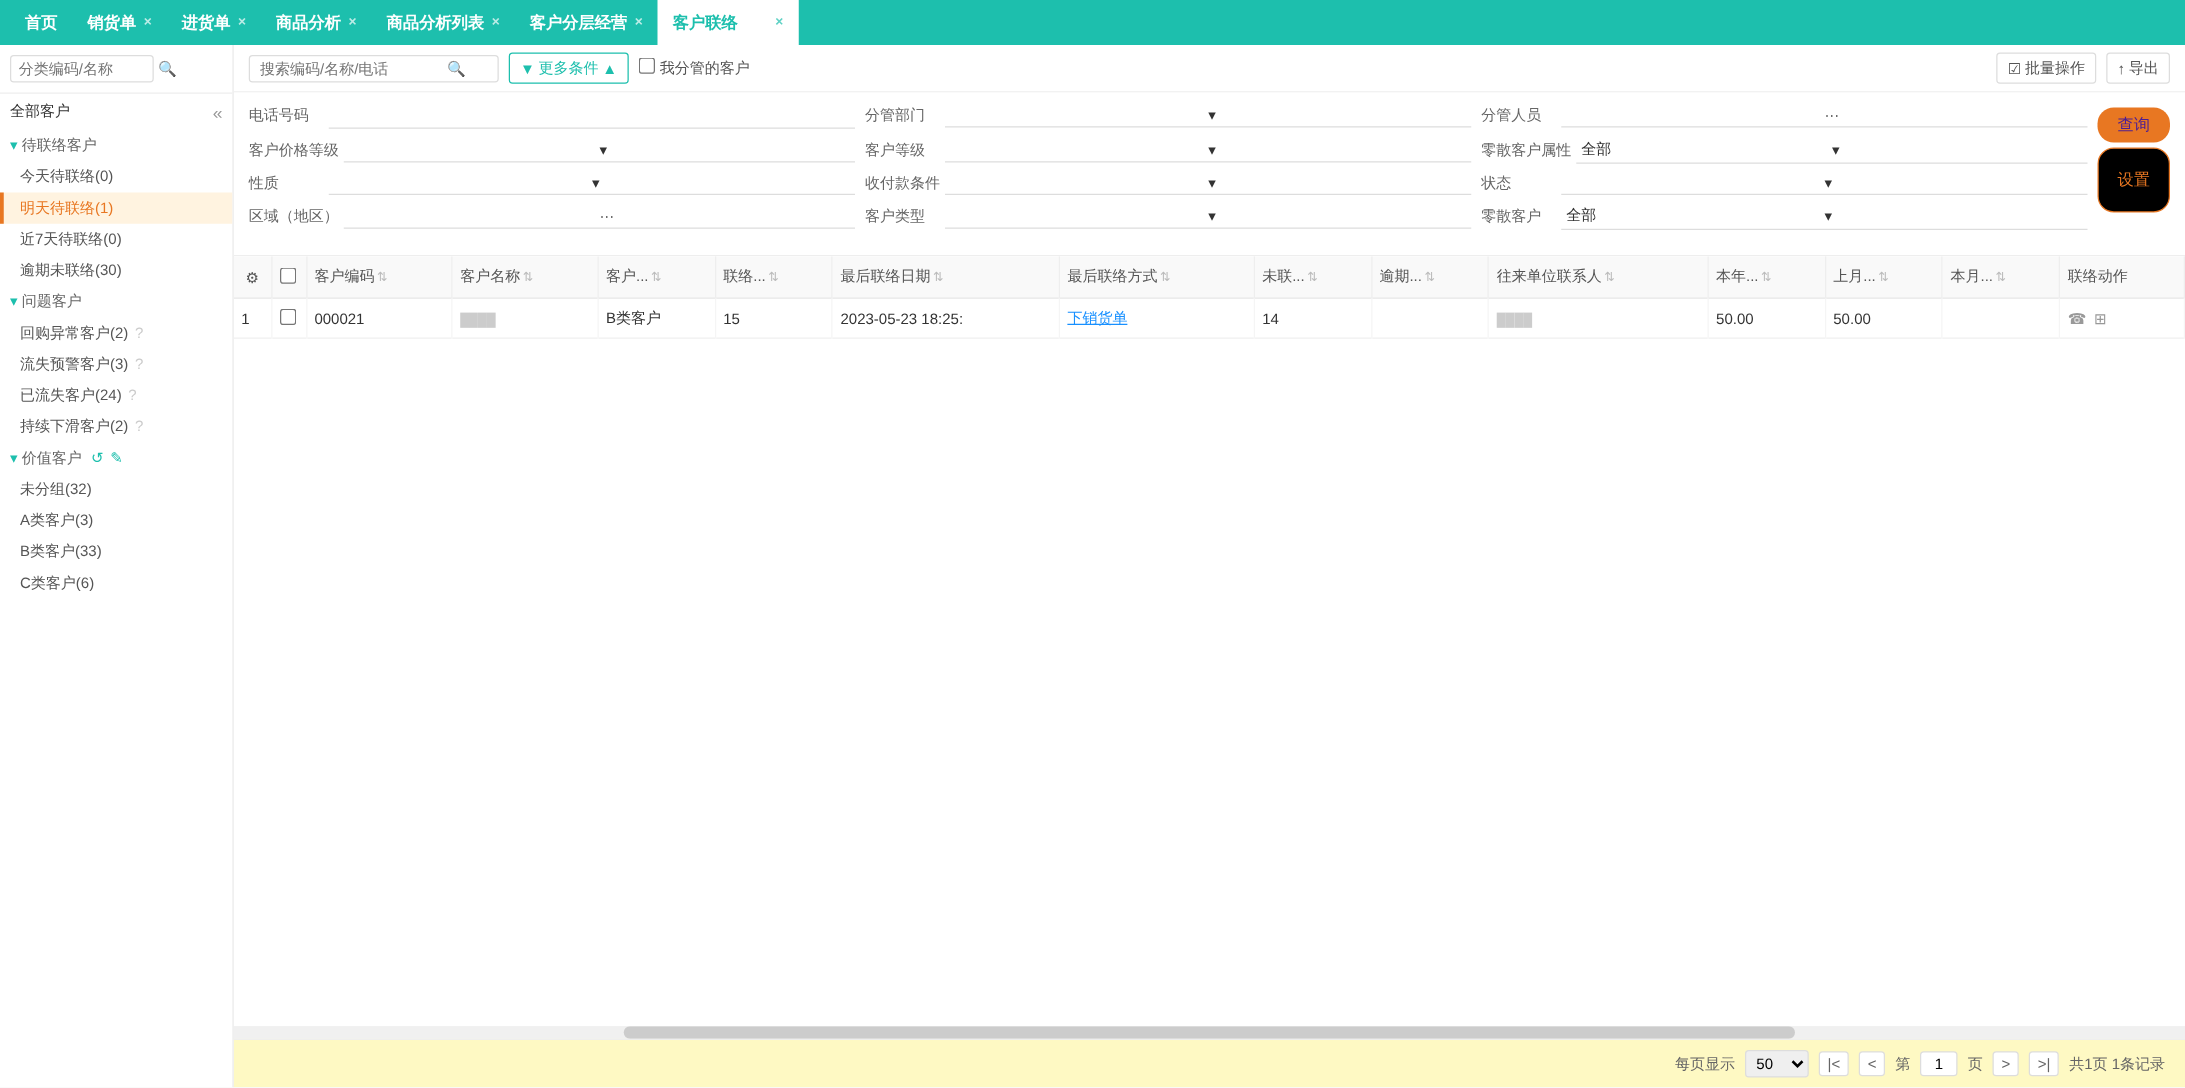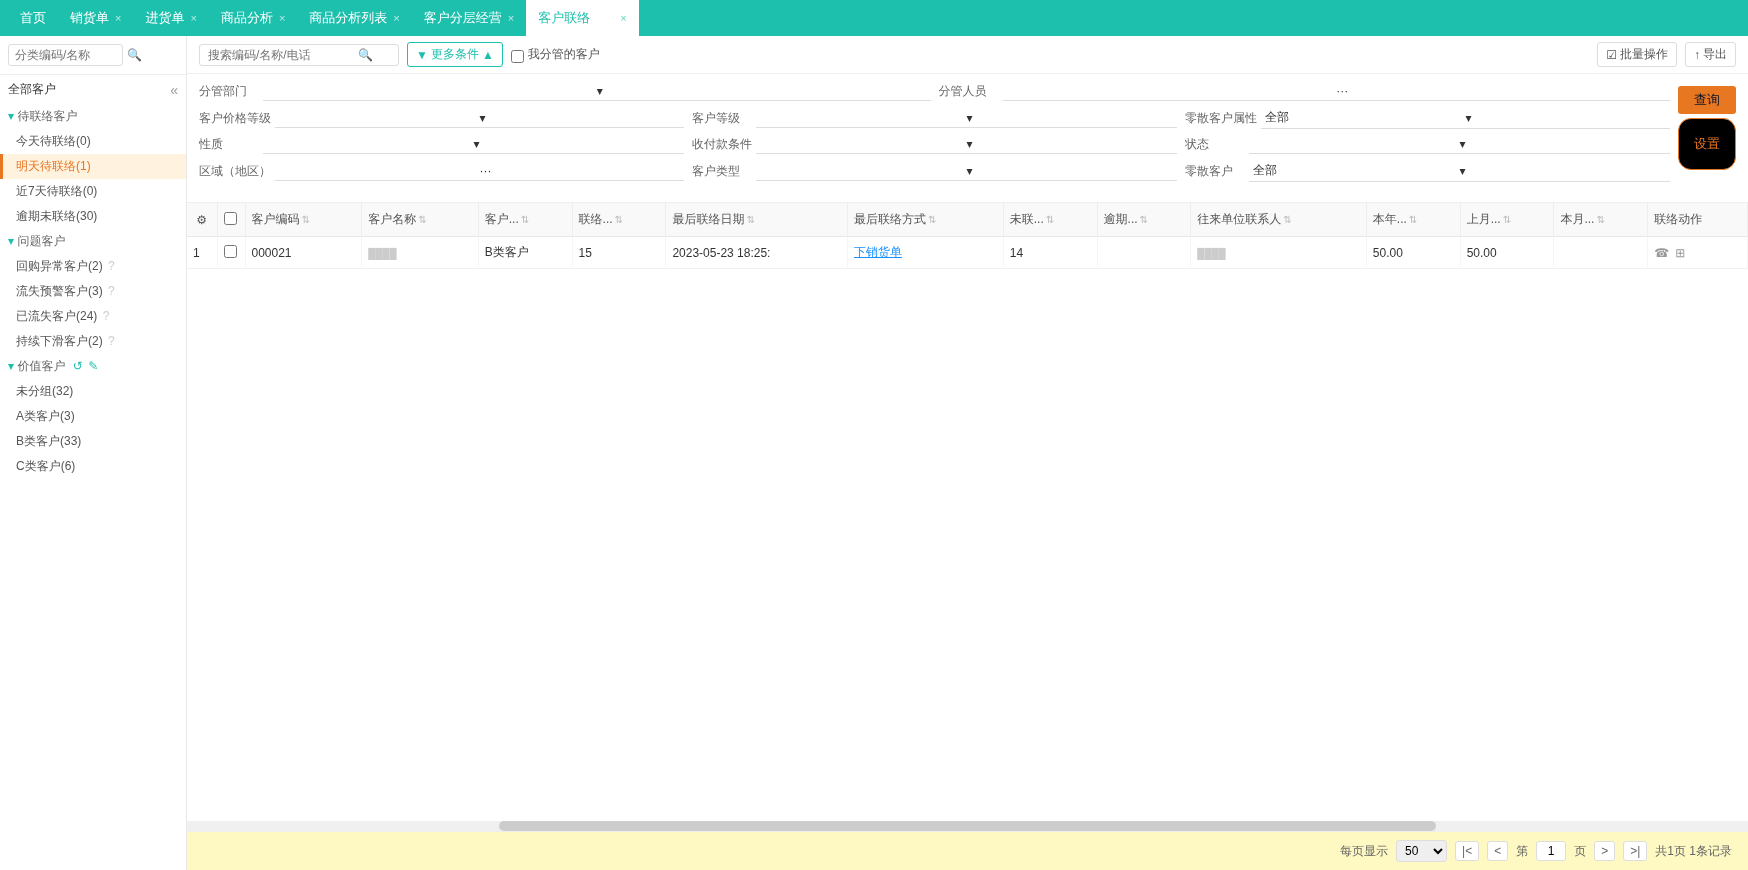--- a/index.html
+++ b/index.html
@@ -5,20 +5,21 @@
     * { box-sizing: border-box; margin: 0; padding: 0; }
     body { font-family: 'Microsoft YaHei', Arial, sans-serif; font-size: 12px; background: #f5f5f5; color: #333; }
     
     
     .top-nav {
       background: #1dbfad;
       height: 36px;
       display: flex;
       align-items: center;
       padding: 0 8px;
+      font-weight: bold;
     }
     .nav-item {
       color: #fff;
       padding: 0 12px;
       height: 36px;
       display: flex;
       align-items: center;
       cursor: pointer;
       font-size: 13px;
       white-space: nowrap;
@@ -143,21 +144,21 @@
       color: #1dbfad;
       cursor: pointer;
       font-size: 12px;
       padding: 3px 8px;
       border: 1px solid #1dbfad;
       border-radius: 3px;
       gap: 3px;
     }
     .my-customers-check {
       display: flex;
-      align-items: flex-end;
+      align-items: flex-start;
       gap: 4px;
       font-size: 12px;
       color: #555;
     }
     .toolbar-right {
       margin-left: auto;
       display: flex;
       gap: 8px;
     }
     .batch-btn, .export-btn {
@@ -223,23 +224,23 @@
       color: #999;
       font-size: 10px;
     }
     .dots-btn {
       color: #999;
       font-size: 14px;
       cursor: pointer;
     }
     .query-btn {
       background: #e87722;
-      color: #0f172a;
+      color: #4c1d95;
       border: none;
-      border-radius: 3px;
+      border-radius: 13px;
       padding: 5px 16px;
       font-size: 13px;
       cursor: pointer;
       white-space: nowrap;
     }
     .set-btn {
       background: #000000;
       color: #e87722;
       border: 1px solid #e87722;
       border-radius: 13px;
@@ -493,20 +494,24 @@
           <span>导出</span>
         </div>
       </div>
     </div>
 
     <div class="advanced-filter">
       <div style="display:flex;gap:8px;align-items:flex-start;">
         <div style="flex:1;">
 
           <div class="filter-row">
+            <div class="filter-cell">
+              <span class="filter-label">电话号码</span>
+              <input class="filter-input" type="text" style="">
+            </div>
             <div class="filter-cell">
               <span class="filter-label">分管部门</span>
               <div class="filter-select-wrapper">
                 <span></span>
                 <span class="chevron-down">▾</span>
               </div>
             </div>
             <div class="filter-cell">
               <span class="filter-label">分管人员</span>
               <div class="filter-select-wrapper" style="flex:1;">

